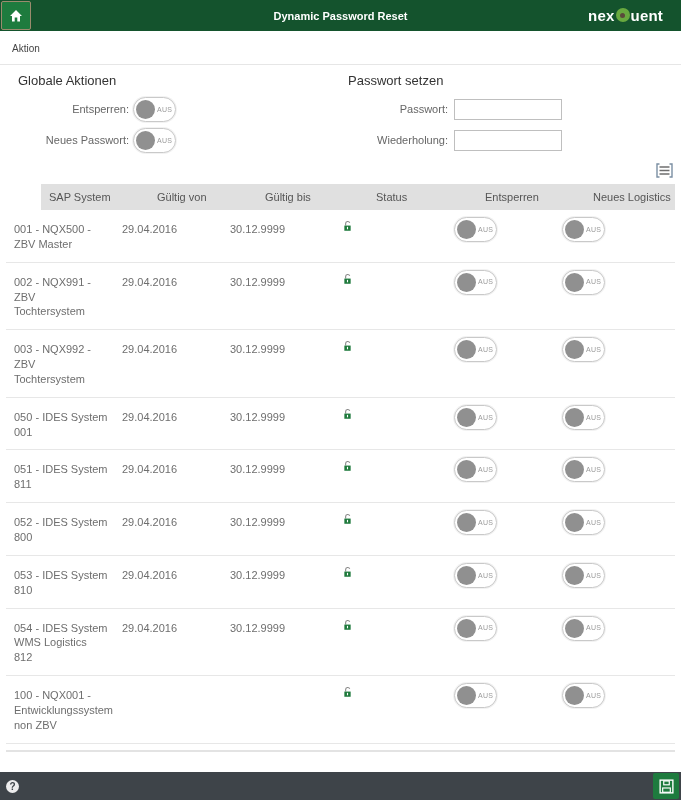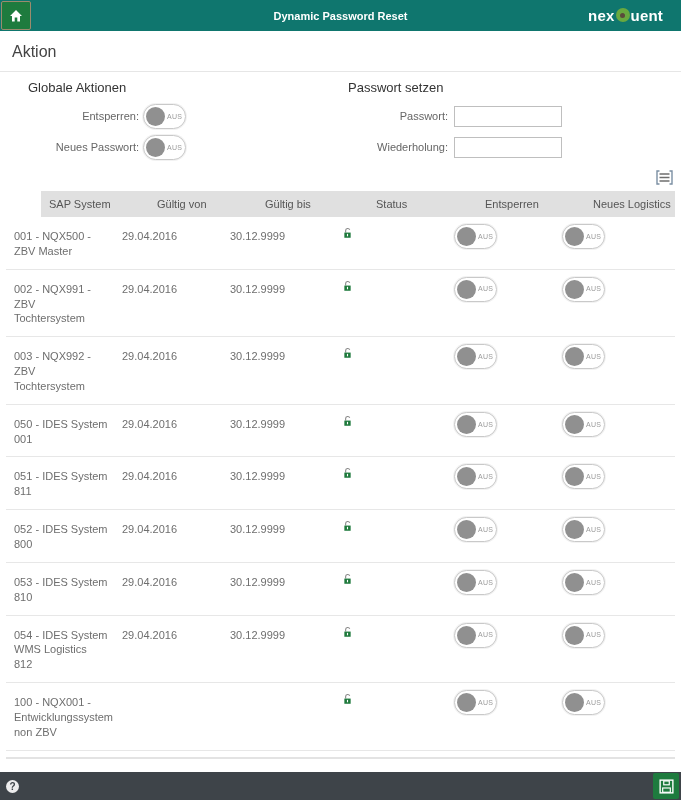--- a/index.html
+++ b/index.html
@@ -1,38 +1,38 @@
 <!DOCTYPE html>
 <html><head>
 <meta charset="utf-8">
 <style>
   * { margin:0; padding:0; box-sizing:border-box; }
   html,body { width:681px; height:800px; background:#fff; overflow:hidden;
     font-family:"Liberation Sans", sans-serif; }
   body { position:relative; }
 
   
-  .appbar { position:relative; height:31px; background:#0f766e; display:flex; align-items:center; }
+  .appbar { position:relative; height:31px; background:#14532d; display:flex; align-items:center; }
   .home-btn { width:30px; height:29px; margin:1px 0 1px 1px; background:#1e7b3e;
     border:1px solid #9b8b6d; border-radius:2px; display:flex; align-items:center;
     justify-content:center; cursor:pointer; }
   .appbar-title { position:absolute; left:0; right:0; text-align:center; color:#fff;
     font-size:11px; font-weight:bold; pointer-events:none; }
   .logo { margin-left:auto; display:flex; align-items:center; color:#fff; font-size:15px;
     font-weight:bold; letter-spacing:.2px; padding-right:18px; }
   .logo-q { width:14px; height:14px; background:#68a93f; border-radius:50%; display:inline-flex;
     align-items:center; justify-content:center; margin:0 1px 1px 1px; }
   .logo-q-hole { width:5px; height:5px; background:#5a4a3a; border-radius:50%; }
 
   
-  .section-title { font-size:16px; color:#444; padding:12px 13px 10px 12px; }
+  .section-title { font-size:10px; color:#444; padding:12px 13px 10px 12px; }
   .hr { border-top:1px solid #e6e6e6; }
 
   .panels { display:flex; padding-top:8px; }
-  .panel-left { width:340px; padding-left:28px; }
+  .panel-left { width:340px; padding-left:18px; }
   .panel-right { flex:1; padding-left:8px; }
   .panel-h { font-size:13px; color:#333; margin-bottom:8px; }
   .form-row { display:flex; align-items:center; margin-bottom:5px; min-height:26px; }
   .form-label { font-size:11px; color:#666; text-align:right; }
   .panel-left .form-label { width:111px; }
   .panel-right .form-label { width:100px; }
   .text-input { width:108px; height:21px; margin-left:6px; border:1px solid #bfbfbf;
     background:#fff; font-size:11px; padding:0 4px; }
 
   

